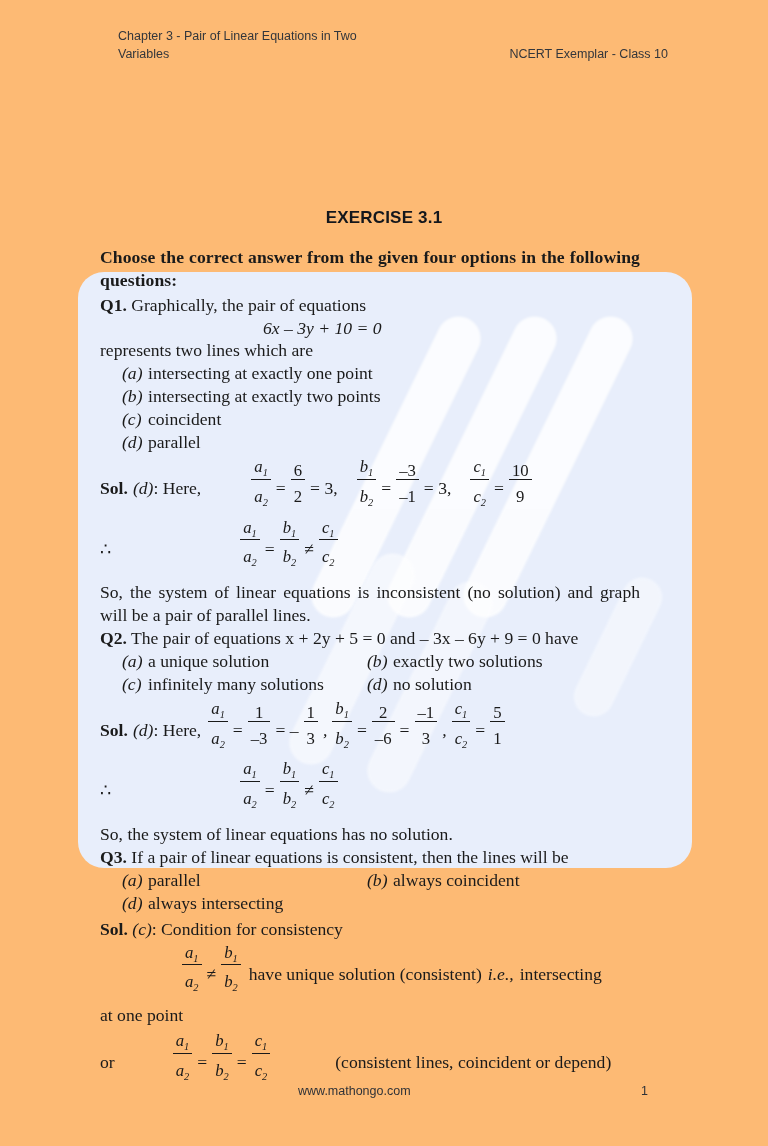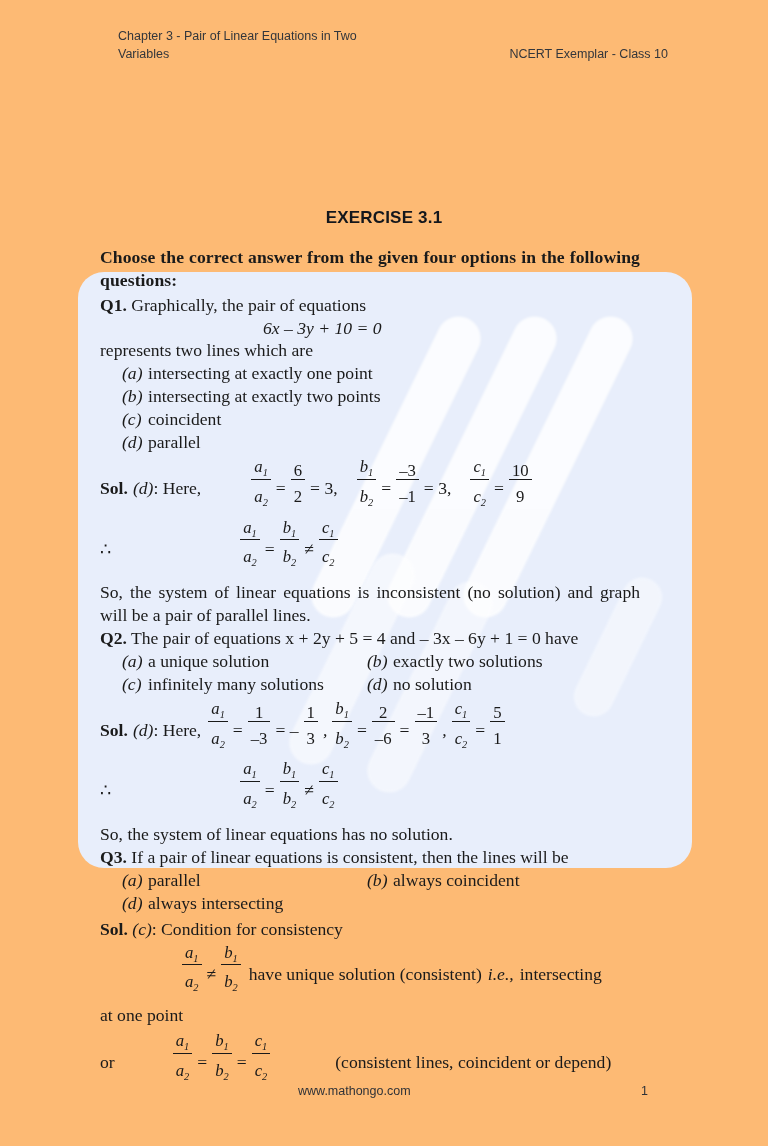--- a/index.html
+++ b/index.html
@@ -257,21 +257,21 @@
       <span class="frac it">
           <span class="num">c<sub>1</sub></span>
           <span class="den">c<sub>2</sub></span>
         </span>
     </div>
 
     <p class="para" style="margin-top:3px;">So, the system of linear equations is inconsistent (no solution) and graph will be a pair of parallel lines.</p>
 
     <p class="para-l">
       <span class="qlabel">Q2.</span>
-      <span>The pair of equations x + 2y + 5 = 4 and – 3x – 6y + 1 = 0 have</span>
+      <span>The pair of equations x + 2y + 5 = 0 and – 3x – 6y + 9 = 0 have</span>
     </p>
 
     <div class="two-col-opts">
       <div class="row">
         <div>
           <span class="mk">(a)</span><span>a unique solution</span>
         </div>
         <div>
           <span class="mk">(b)</span><span>exactly two solutions</span>
         </div>

